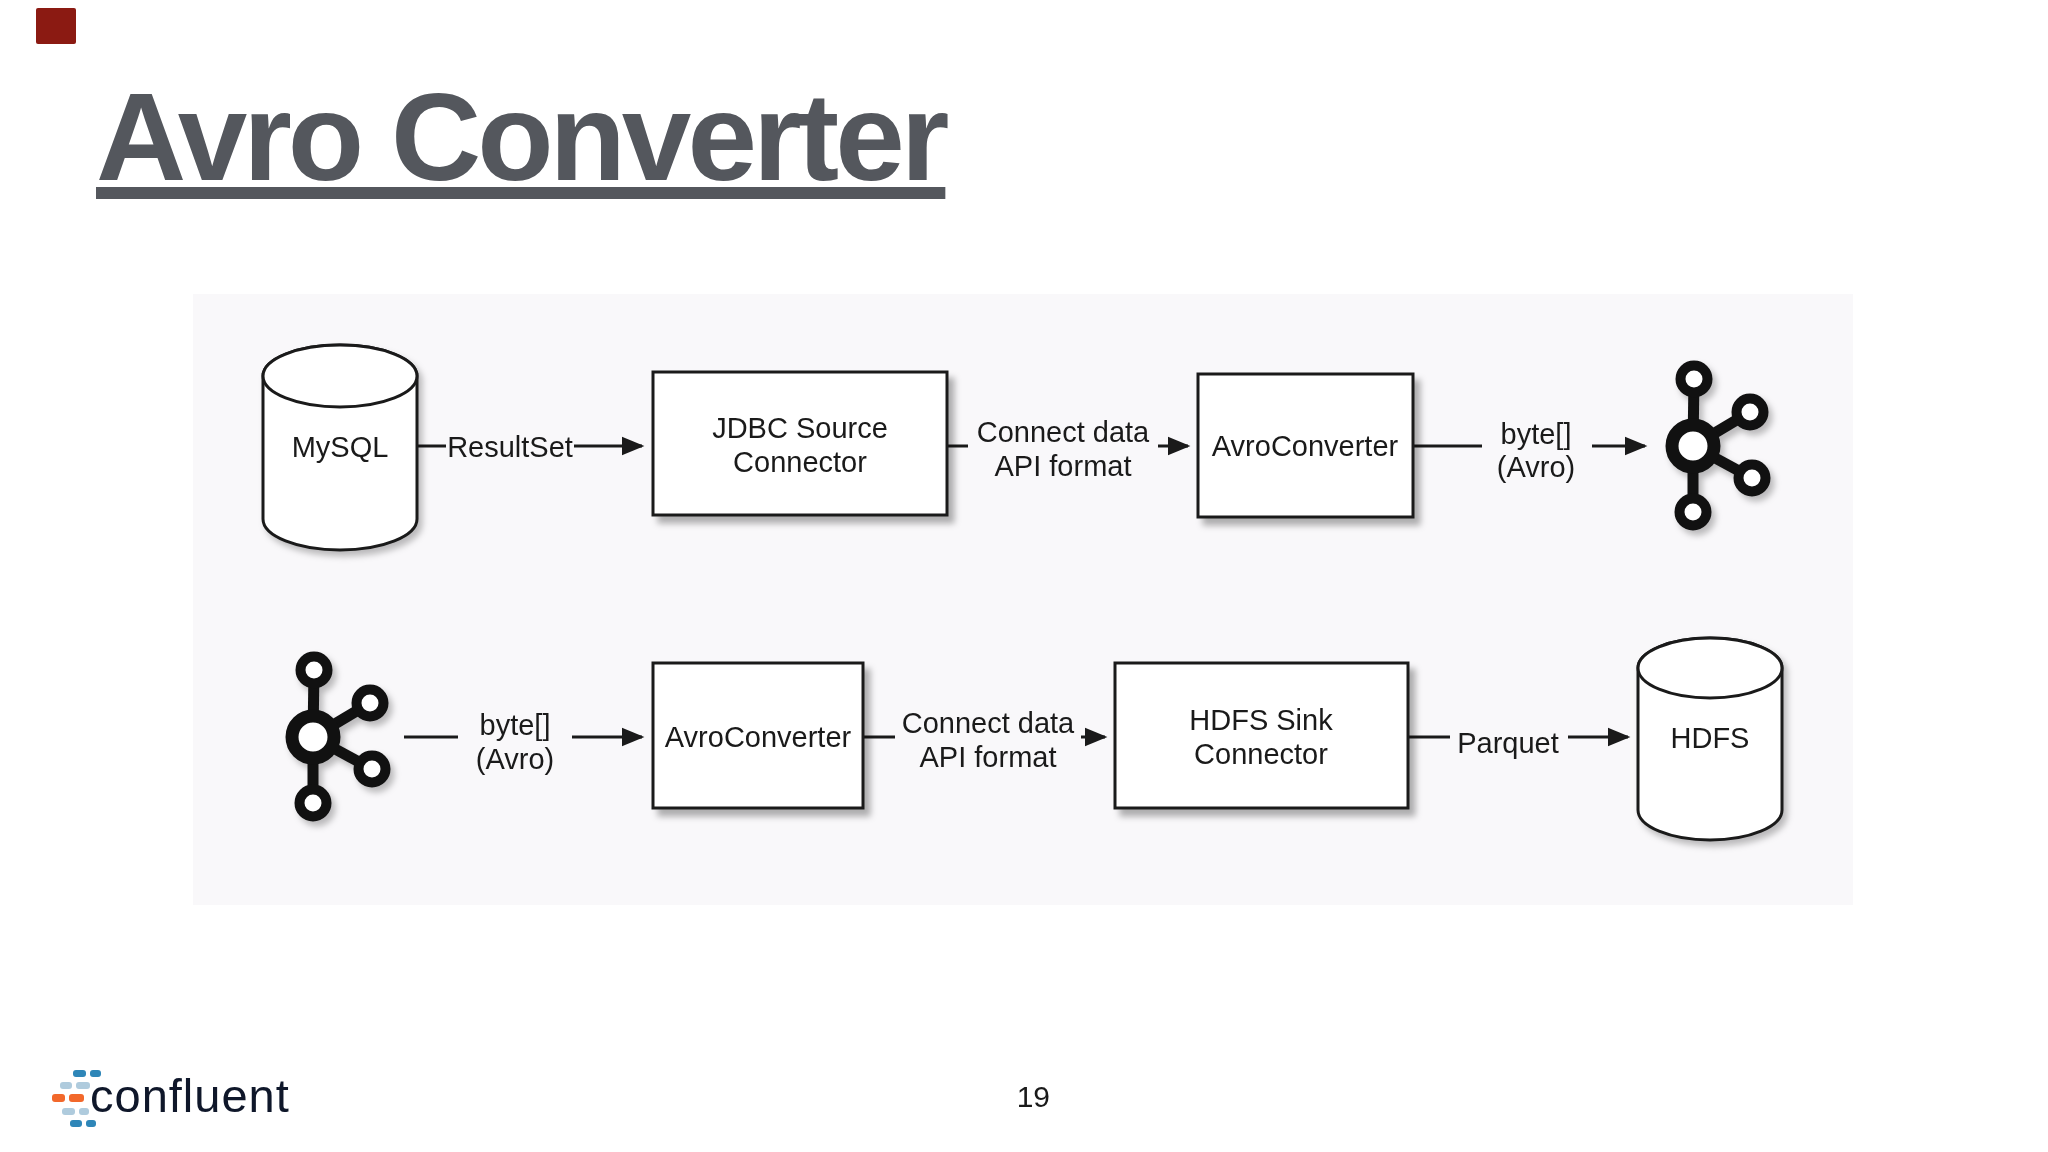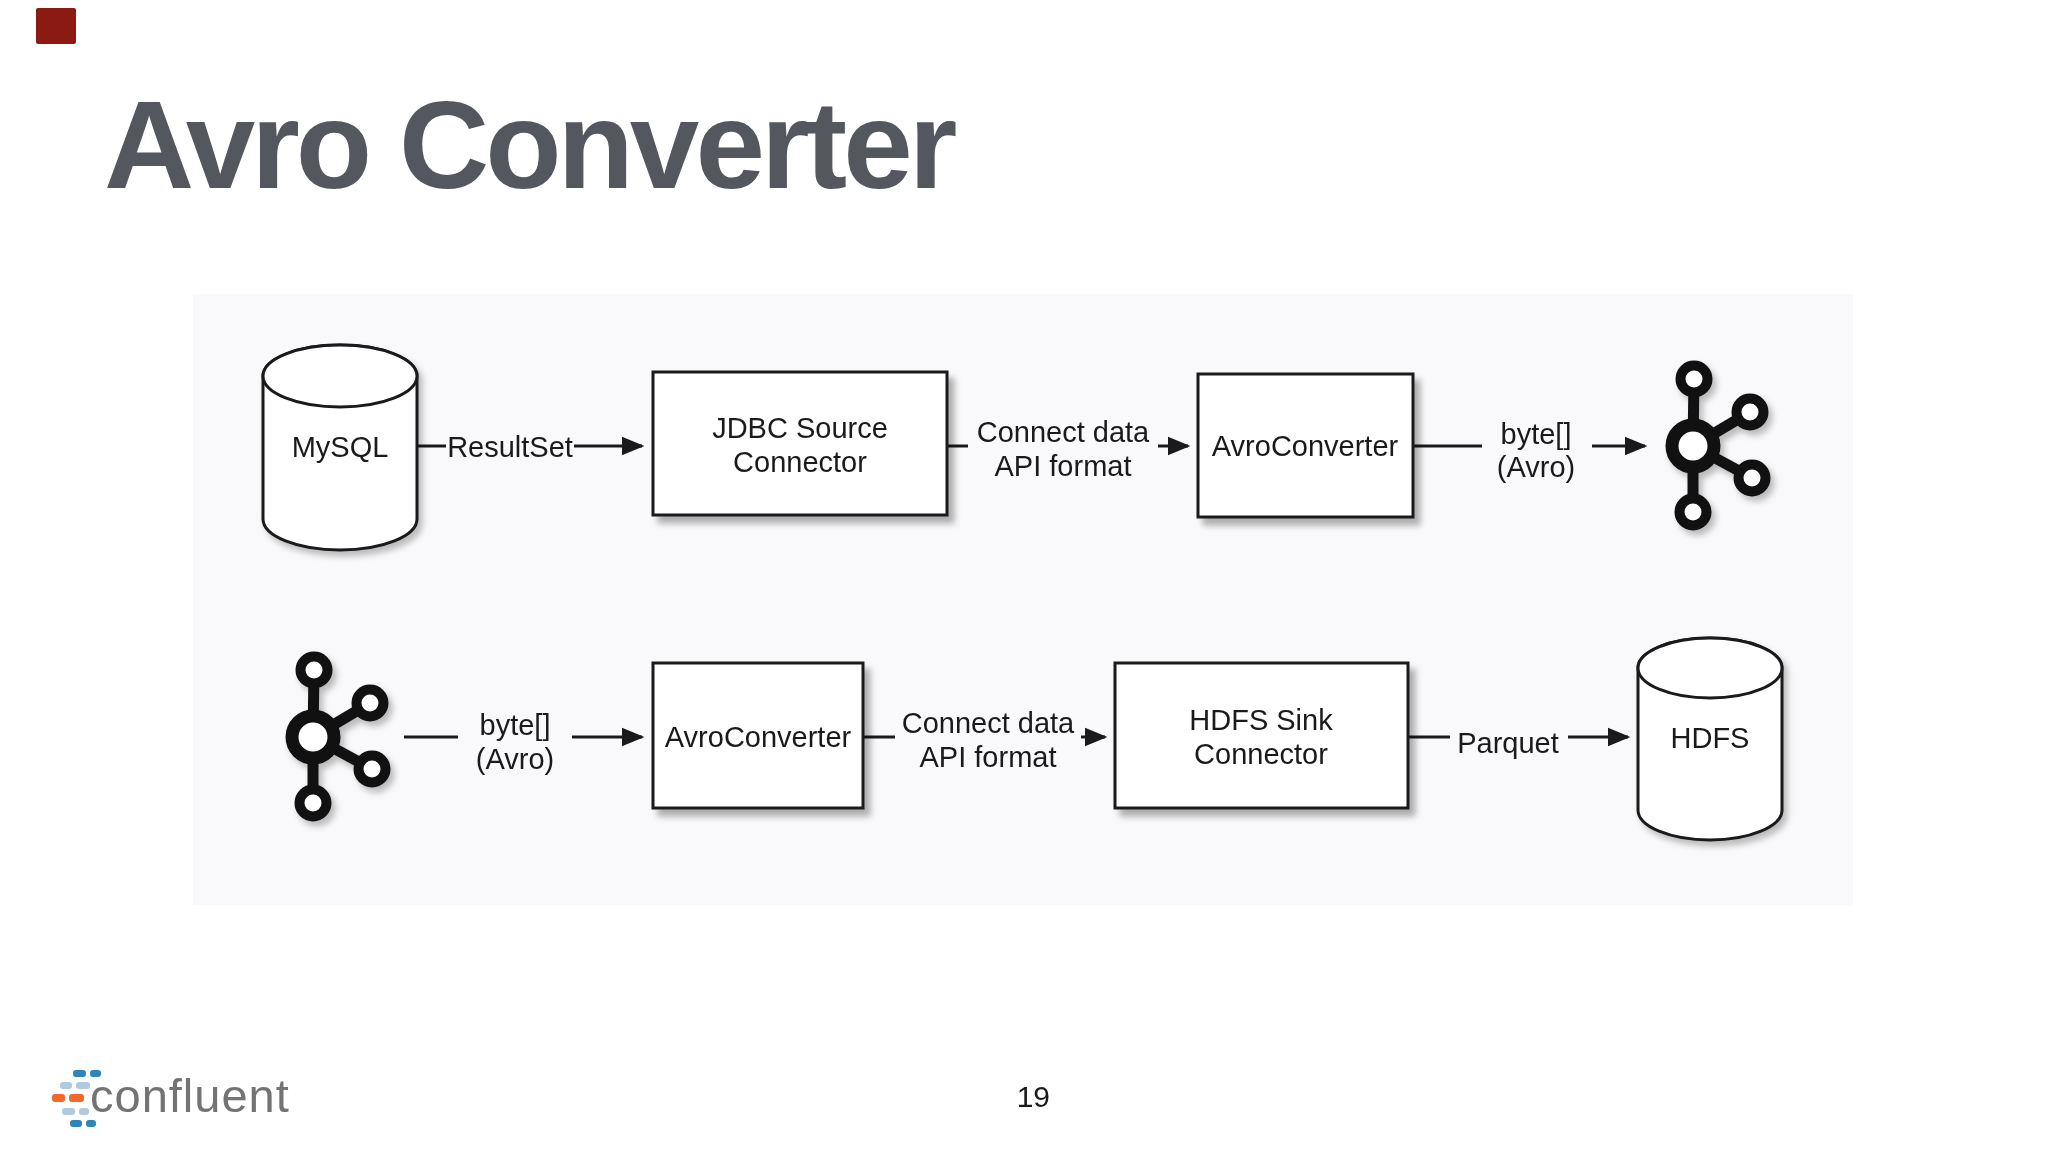--- a/index.html
+++ b/index.html
@@ -3,23 +3,23 @@
 <meta charset="utf-8">
 <style>
   html,body{margin:0;padding:0;}
   body{width:2048px;height:1152px;background:#ffffff;overflow:hidden;
        font-family:"Liberation Sans",sans-serif;position:relative;}
   .slide{position:absolute;inset:0;background:#ffffff;}
 
   .rec-marker{position:absolute;left:36px;top:8px;width:40px;height:36px;
               background:#8B1A12;border-radius:2px;}
 
-  .title{position:absolute;left:92px;top:70px;margin:12px;
+  .title{position:absolute;left:92px;top:70px;margin:4px;
          font-size:125px;font-weight:bold;line-height:1;
-         letter-spacing:-4px;color:#54575D;}
+         letter-spacing:-4px;color:#54575D;text-decoration:underline;}
 
   .panel{position:absolute;left:193px;top:294px;width:1660px;height:611px;
          background:#F9F8FA;}
 
   svg.diagram{position:absolute;left:0;top:0;width:2048px;height:1152px;}
 
   .shape-stroke{fill:#ffffff;stroke:#1A1A1A;stroke-width:3px;}
   .flow-line{stroke:#1A1A1A;stroke-width:3px;fill:none;}
   .lbl-bg{fill:#F9F8FA;stroke:none;}
   .dg-text{fill:#1A1A1A;font-family:"Liberation Sans",sans-serif;
@@ -28,21 +28,21 @@
   .shadow-soft{filter:drop-shadow(4px 5px 3px rgba(0,0,0,0.25));}
   .kafka{fill:none;}
 
   .logo{position:absolute;left:46px;top:1058px;width:300px;height:72px;}
   .logo-mark{position:absolute;left:0;top:0;width:60px;height:72px;}
   .dash{position:absolute;height:7px;border-radius:3px;}
   .dash.orange{background:#F2682B;height:8px;}
   .dash.steel{background:#2E86B8;}
   .dash.light{background:#AFCBDD;}
   .logo-text{position:absolute;left:90px;top:1072px;
-             font-size:47px;line-height:1;color:#737373;letter-spacing:1px;}
+             font-size:47px;line-height:1;color:#0f172a;letter-spacing:1px;}
   .page-number{position:absolute;left:1002px;top:1080px;width:48px;
                text-align:right;font-size:30px;color:#1A1A1A;}
 </style>
 </head>
 <body>
 
 <div class="slide">
 
   <div class="rec-marker"></div>
 

